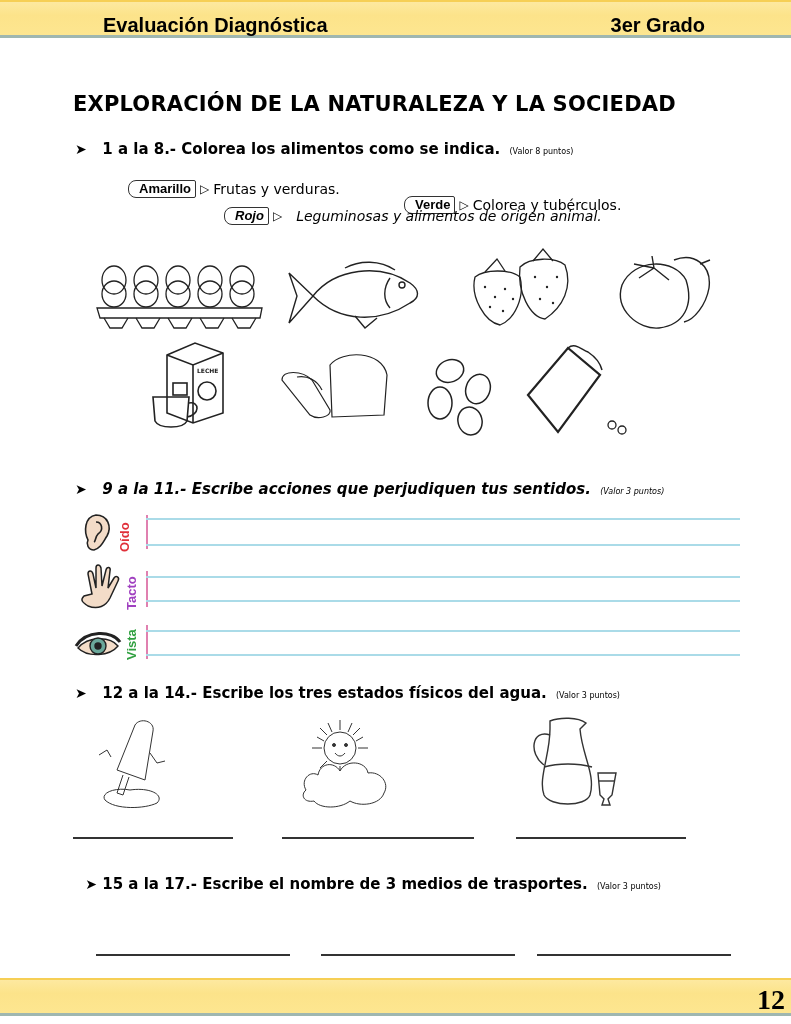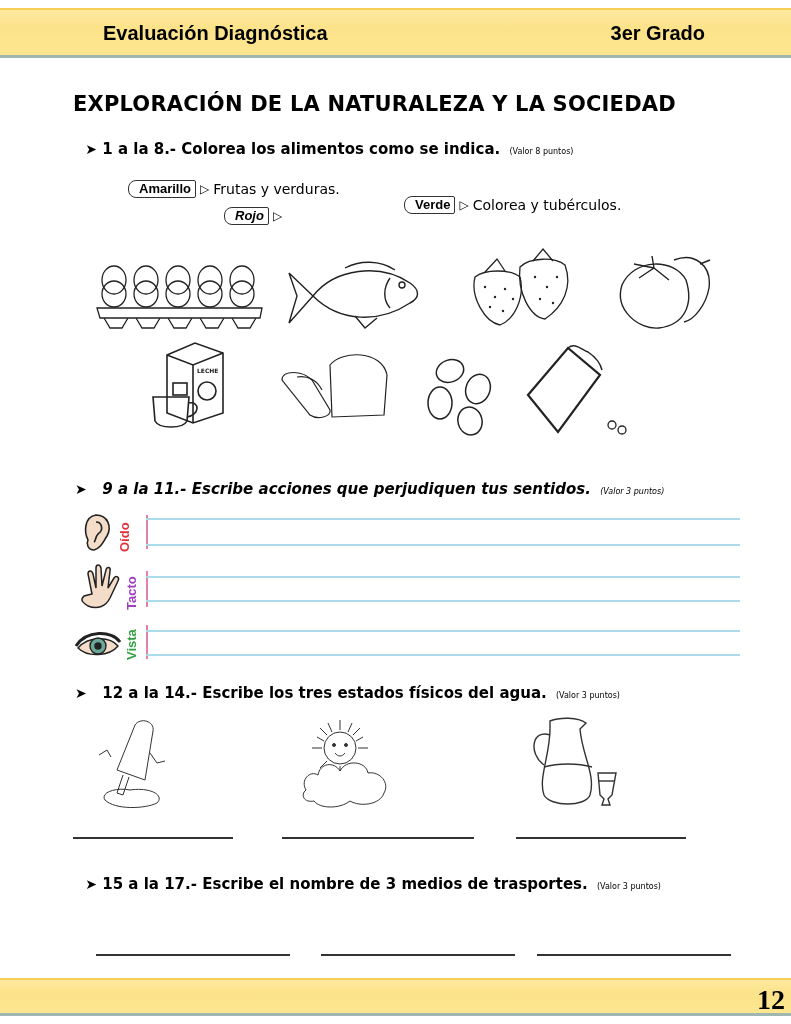--- a/index.html
+++ b/index.html
@@ -1,18 +1,18 @@
 <!DOCTYPE html>
 <html><head>
   <meta charset="utf-8">
   <style>
     html, body { margin:0; padding:0; background:#fff; }
     body { width:791px; height:1024px; position:relative; overflow:hidden; font-family:"DejaVu Sans", sans-serif; color:#000; }
     .band { position:absolute; left:0; width:791px; background:linear-gradient(#fde9a0,#fce38a 40%,#fde690); border-top:2px solid #f6cf55; border-bottom:3px solid #9fb7b0; box-sizing:border-box; }
-    .top-band { top:8px; height:50px; }
+    .top-band { top:0; height:38px; }
     .bot-band { top:978px; height:38px; }
     .hdr-left { position:absolute; left:103px; top:12px; font-family:"Liberation Sans", sans-serif; font-weight:bold; font-size:20px; }
     .hdr-right { position:absolute; right:86px; top:12px; font-family:"Liberation Sans", sans-serif; font-weight:bold; font-size:20px;text-align:right; }
     .page-num { position:absolute; right:6px; top:4px; font-family:"Liberation Serif", serif; font-weight:bold; font-size:28px; }
     .title { position:absolute; left:73px; top:92px; font-size:21px; font-weight:bold; letter-spacing:0.2px; }
     .q { position:absolute; left:75px; font-size:15px; font-weight:bold; white-space:nowrap; }
     .q .arrow { display:inline-block; width:22px; font-weight:normal; font-size:14px; }
     .q .val { font-size:8px; font-weight:normal; margin-left:4px; }
     .legend { position:absolute; font-size:14px; white-space:nowrap; display:flex; align-items:center; }
     .crayon { display:inline-block; border:1.5px solid #333; border-radius:8px 2px 2px 8px; padding:0 4px 0 10px; font-family:"Liberation Sans", sans-serif; font-weight:bold; font-size:13px; line-height:16px; margin-right:4px; }
@@ -27,40 +27,41 @@
 </head>
 <body>
 
 <div class="band top-band">
   <span class="hdr-left">Evaluación Diagnóstica</span>
   <span class="hdr-right">3er Grado</span>
 </div>
 
 <div class="title">EXPLORACIÓN DE LA NATURALEZA Y LA SOCIEDAD</div>
 
-<div class="q" style="top:140px;text-align:right;">
+<div class="q" style="top:140px;">
   <span class="arrow">➤</span>
   <span>1 a la 8.-</span>
   <span>Colorea los alimentos como se indica.</span>
   <span class="val">(Valor 8 puntos)</span>
 </div>
 
 <div class="legend" style="left:128px; top:180px;">
   <span class="crayon">Amarillo</span>
     <span class="tip">▷</span>
   <span>Frutas y verduras.</span>
 </div>
 <div class="legend" style="left:404px; top:196px;">
   <span class="crayon">Verde</span>
     <span class="tip">▷</span>
   <span>Colorea  y tubérculos.</span>
 </div>
 <div class="legend" style="left:224px; top:207px;font-style:italic;">
   <span class="crayon">Rojo</span>
     <span class="tip">▷</span>
+  <span style="margin-left:10px;">Leguminosas y alimentos de origen animal.</span>
 </div>
 
 <svg class="food" style="left:92px;top:258px;" width="175" height="72" fill="none" stroke="#222" stroke-width="1.3">
   <path d="M5 50 L170 50 L168 60 L8 60 Z"></path>
   <g>
       <ellipse cx="22" cy="22" rx="12" ry="14"></ellipse>
       <ellipse cx="54" cy="22" rx="12" ry="14"></ellipse>
       <ellipse cx="86" cy="22" rx="12" ry="14"></ellipse>
       <ellipse cx="118" cy="22" rx="12" ry="14"></ellipse>
       <ellipse cx="150" cy="22" rx="12" ry="14"></ellipse>

